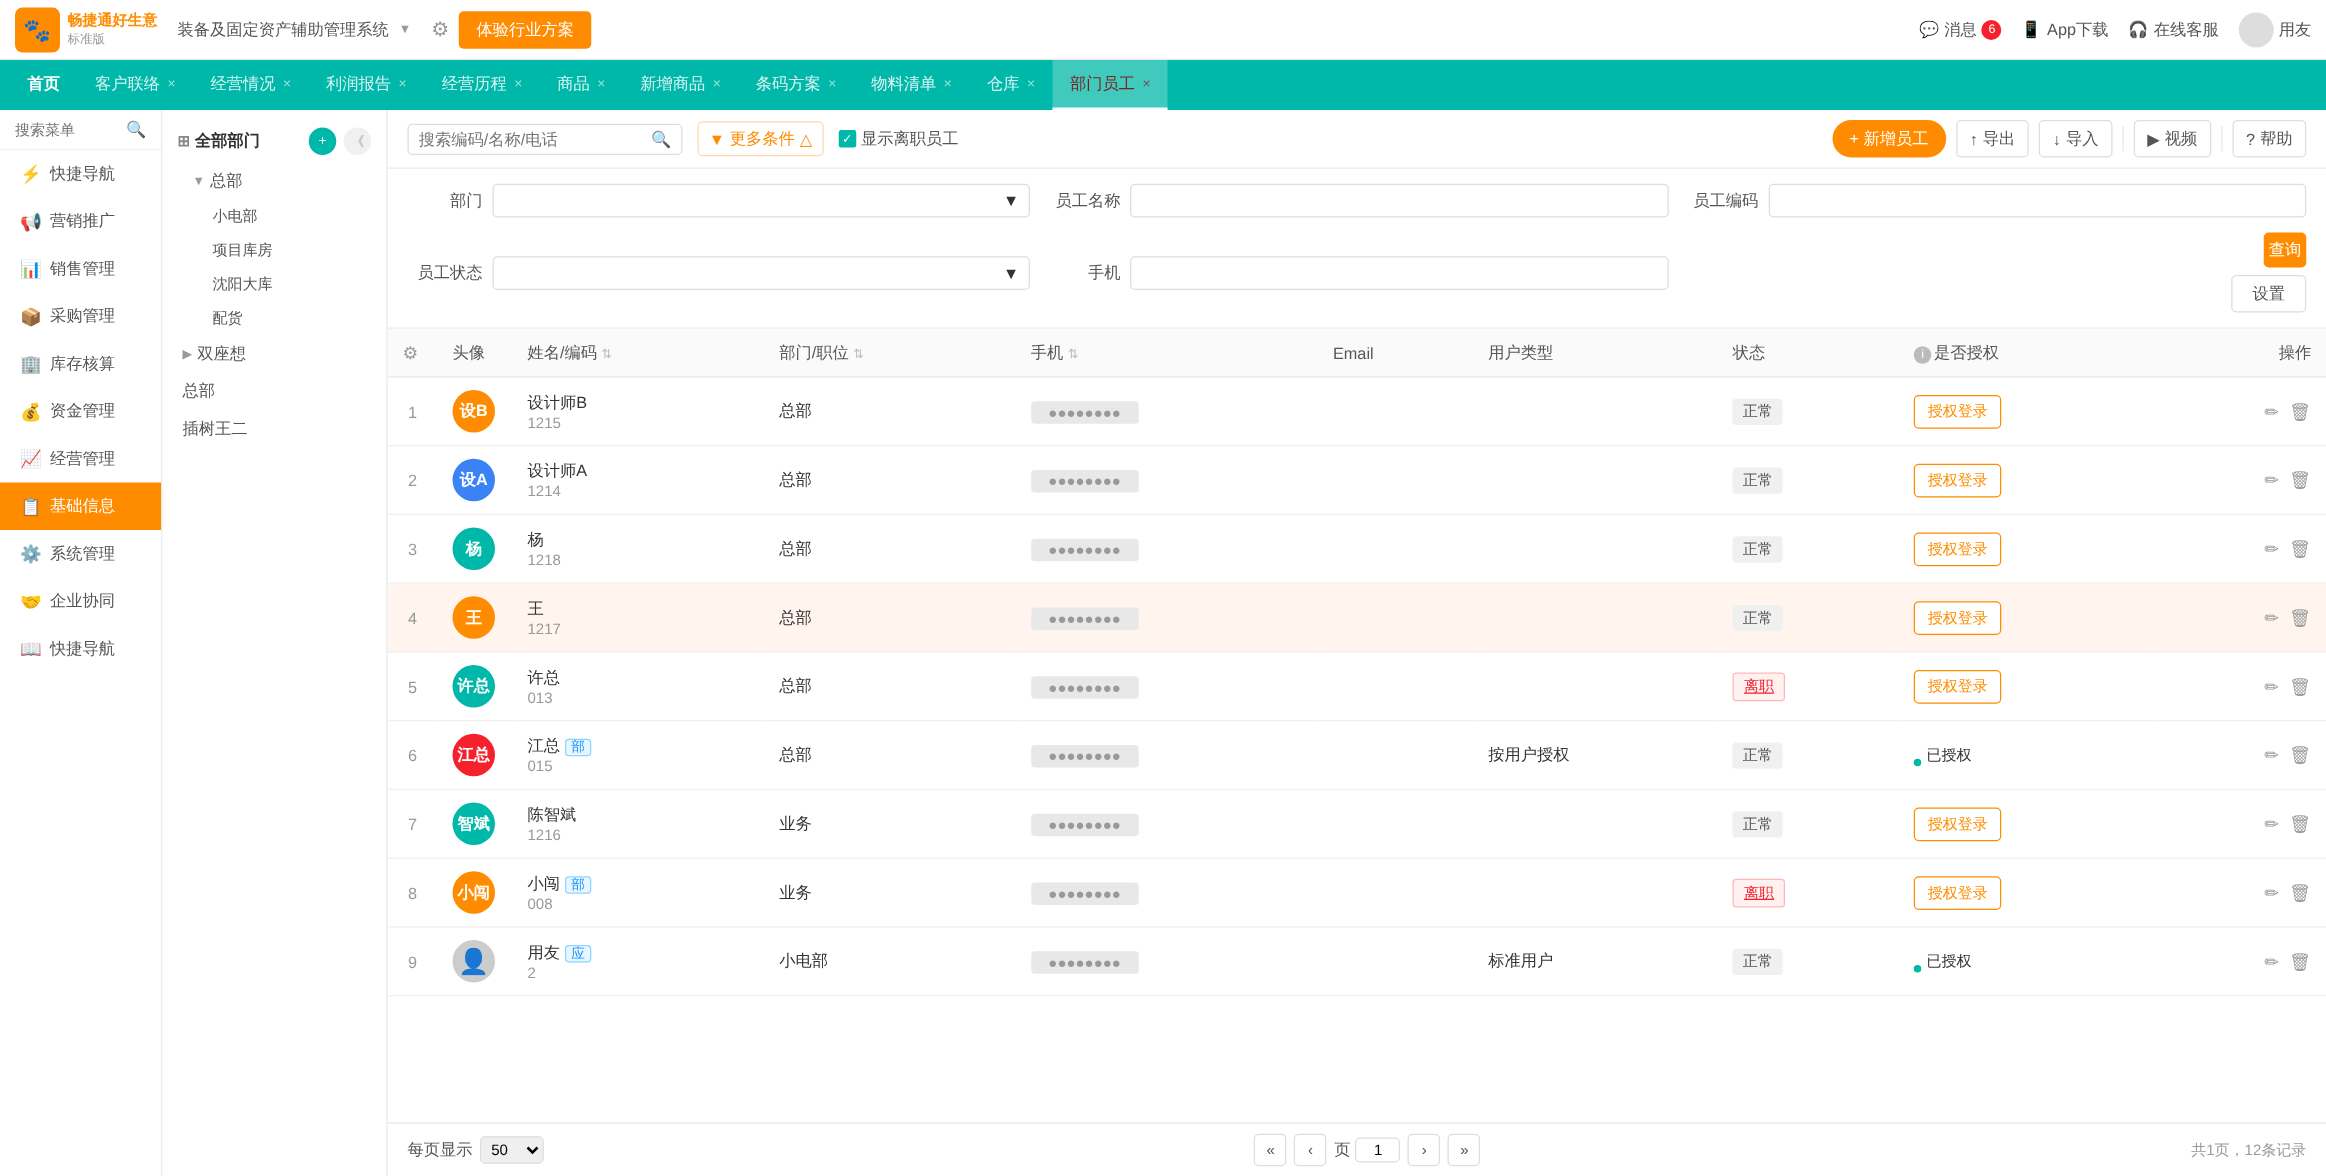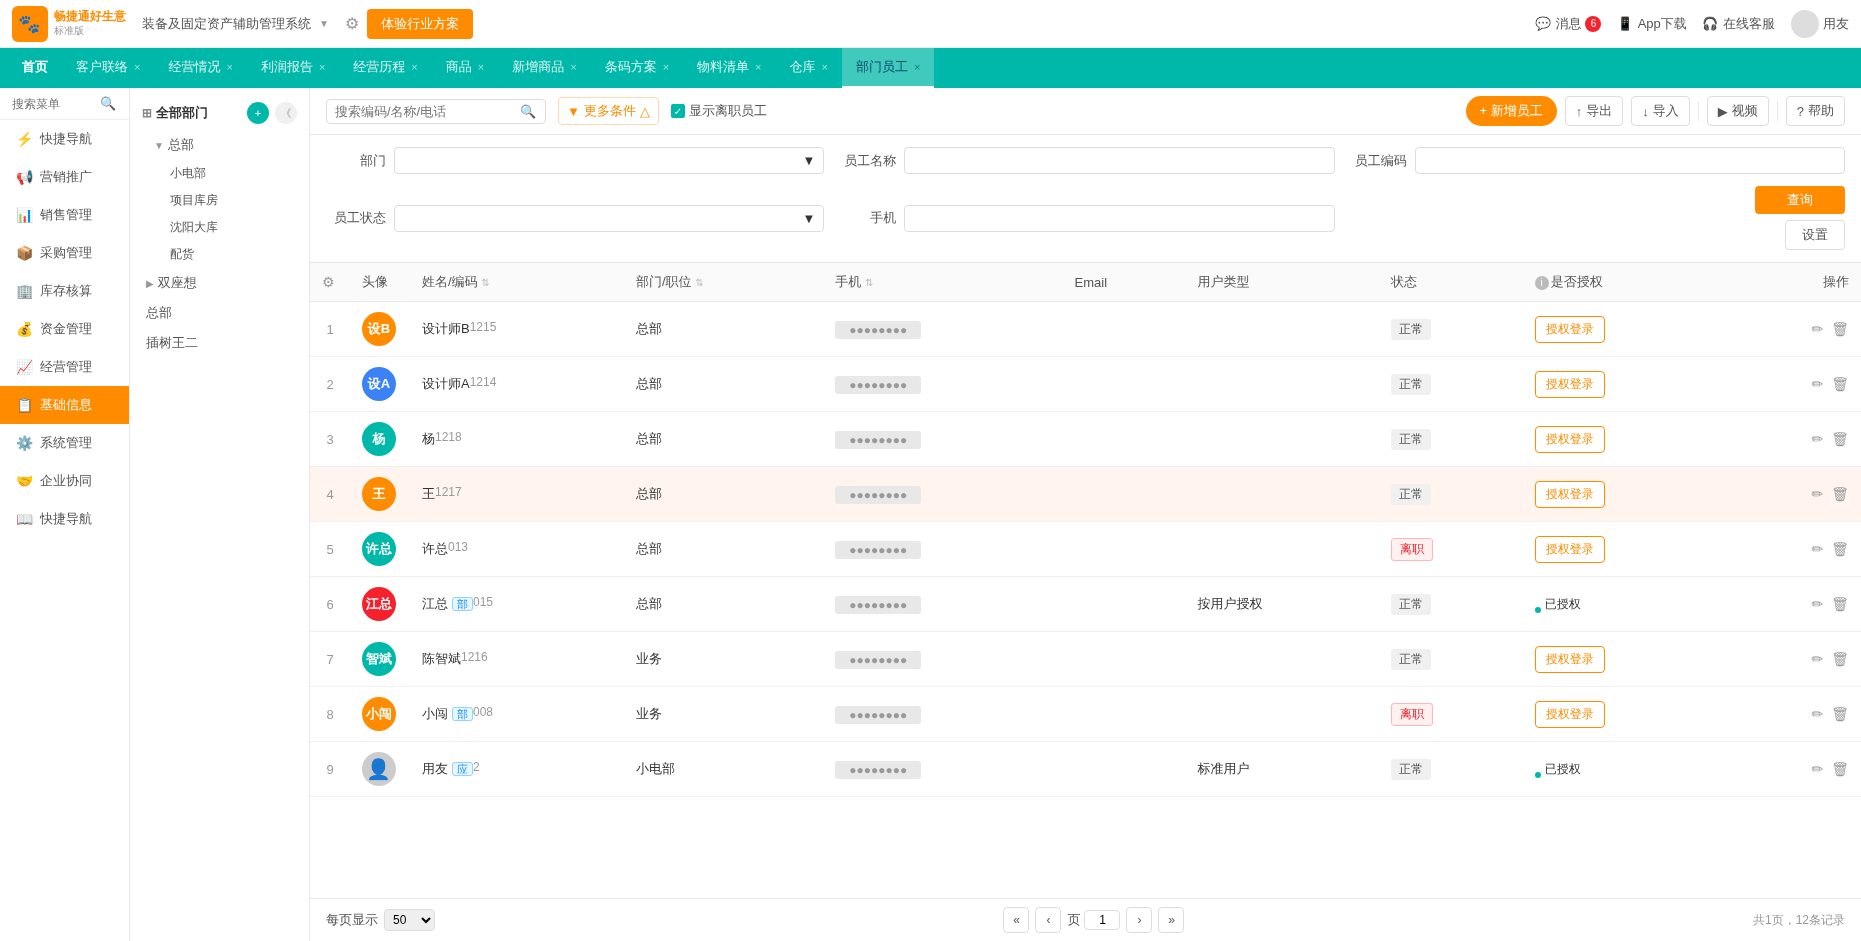--- a/index.html
+++ b/index.html
@@ -17,21 +17,21 @@
     .settings-icon { color: #999; font-size: 16px; cursor: pointer; margin-left: 8px; }
     .trial-btn { background: #ff8c00; color: #fff; border: none; border-radius: 4px; padding: 6px 14px; font-size: 13px; cursor: pointer; }
     .top-right { display: flex; align-items: center; gap: 16px; margin-left: auto; }
     .top-right-item { display: flex; align-items: center; gap: 4px; color: #555; font-size: 13px; cursor: pointer; }
     .badge { background: #f5222d; color: #fff; border-radius: 10px; padding: 0 5px; font-size: 10px; min-width: 16px; height: 16px; display: inline-flex; align-items: center; justify-content: center; }
     .user-avatar { width: 28px; height: 28px; background: #ddd; border-radius: 50%; }
 
     
     .nav-tabs { background: #00b8a9; height: 40px; display: flex; align-items: stretch; padding: 0 8px; flex-shrink: 0; overflow-x: auto; }
     .nav-tab { display: flex; align-items: center; padding: 0 14px; color: rgba(255,255,255,0.85); font-size: 13px; cursor: pointer; white-space: nowrap; border-bottom: 2px solid transparent; gap: 6px; }
-    .nav-tab.active { background: rgba(255,255,255,0.25); color: #0c4a6e; border-bottom: 2px solid #fff; }
+    .nav-tab.active { background: rgba(255,255,255,0.25); color: #7f1d1d; border-bottom: 2px solid #fff; }
     .nav-tab-close { font-size: 11px; opacity: 0.7; }
     .nav-tab-home { color: #fff; font-weight: bold; }
 
     
     .main-layout { display: flex; flex: 1; overflow: hidden; }
 
     
     .sidebar { width: 130px; background: #fff; border-right: 1px solid #e8e8e8; flex-shrink: 0; overflow-y: auto; }
     .sidebar-item { display: flex; align-items: center; gap: 8px; padding: 10px 16px; cursor: pointer; color: #555; font-size: 13px; }
     .sidebar-item.active { background: #ff8c00; color: #fff; border-radius: 0; }
@@ -74,41 +74,41 @@
     .btn-outline { border: 1px solid #ddd; background: #fff; border-radius: 4px; padding: 5px 10px; font-size: 13px; cursor: pointer; color: #555; display: flex; align-items: center; gap: 4px; }
     .divider-v { width: 1px; height: 20px; background: #e8e8e8; }
 
     
     .filter-form { background: #fff; padding: 12px 16px; border-bottom: 1px solid #e8e8e8; flex-shrink: 0; display: grid; grid-template-columns: 1fr 1fr 1fr; gap: 12px; align-items: center; }
     .filter-row { display: flex; align-items: center; gap: 8px; }
     .filter-label { color: #555; font-size: 13px; white-space: nowrap; min-width: 60px; text-align: right; }
     .filter-input { flex: 1; border: 1px solid #ddd; border-radius: 4px; padding: 5px 8px; font-size: 13px; outline: none; }
     .filter-select { flex: 1; border: 1px solid #ddd; border-radius: 4px; padding: 5px 8px; font-size: 13px; outline: none; background: #fff; display: flex; align-items: center; justify-content: space-between; cursor: pointer; }
     .filter-actions { display: flex; flex-direction: column; gap: 6px; align-items: flex-end; }
-    .btn-query { background: #ff8c00; color: #fff; border: none; border-radius: 4px; padding: 5px 32px; font-size: 13px; cursor: pointer; }
+    .btn-query { background: #ff8c00; color: #fff; border: none; border-radius: 4px; padding: 5px 4px; font-size: 13px; cursor: pointer; }
     .btn-set { background: #fff; color: #555; border: 1px solid #ddd; border-radius: 4px; padding: 5px 16px; font-size: 13px; cursor: pointer; }
 
     
     .table-wrap { flex: 1; overflow-y: auto; background: #fff; }
     table { width: 100%; border-collapse: collapse; }
     thead tr { background: #fafafa; }
     th { padding: 10px 12px; text-align: left; font-weight: normal; color: #555; border-bottom: 1px solid #e8e8e8; font-size: 13px; white-space: nowrap; }
     td { padding: 10px 12px; border-bottom: 1px solid #f0f0f0; font-size: 13px; color: #333; vertical-align: middle; }
     tr.highlight { background: #fff5ee; }
     .avatar-circle { width: 34px; height: 34px; border-radius: 50%; display: flex; align-items: center; justify-content: center; color: #fff; font-size: 13px; font-weight: bold; flex-shrink: 0; }
     .status-normal { display: inline-block; background: #f0f0f0; color: #555; border-radius: 3px; padding: 2px 8px; font-size: 12px; }
-    .status-resigned { display: inline-block; background: #fff1f0; color: #f5222d; border-radius: 3px; padding: 2px 8px; font-size: 12px; border: 1px solid #ffb8b8; }
+    .status-resigned { display: inline-block; background: #fff1f0; color: #f5222d; border-radius: 3px; padding: 2px 8px; font-size: 12px; border: 1px solid #ffb8b8; text-decoration: underline; }
     .auth-btn { border: 1px solid #ff8c00; color: #ff8c00; background: #fff; border-radius: 4px; padding: 4px 10px; font-size: 12px; cursor: pointer; white-space: nowrap; }
     .auth-granted { color: #333; font-size: 12px; display: flex; align-items: flex-end; gap: 4px; }
     .dot-green { width: 6px; height: 6px; background: #00b8a9; border-radius: 50%; display: inline-block; }
     .phone-mask { background: #e8e8e8; border-radius: 3px; color: #999; padding: 2px 14px; font-size: 12px; }
     .action-icons { display: flex; gap: 8px; align-items: center; }
     .action-icon { color: #999; cursor: pointer; font-size: 14px; }
     .tag-blue { background: #e6f7ff; color: #1890ff; border: 1px solid #91d5ff; border-radius: 3px; font-size: 11px; padding: 0 4px; margin-left: 4px; }
-    .name-code { display: flex; }
+    .name-code { display: flex; flex-direction: column; }
     .name-code .name { font-size: 13px; color: #333; }
     .name-code .code { font-size: 12px; color: #999; }
     .settings-col { color: #999; font-size: 14px; cursor: pointer; }
     th .sort-icon { font-size: 10px; color: #bbb; }
     .info-icon { display: inline-flex; align-items: center; justify-content: center; width: 14px; height: 14px; border-radius: 50%; background: #bbb; color: #fff; font-size: 10px; margin-right: 2px; }
 
     
     .pagination { background: #fff; border-top: 1px solid #e8e8e8; padding: 8px 16px; display: flex; align-items: center; justify-content: space-between; flex-shrink: 0; }
     .page-size { display: flex; align-items: center; gap: 6px; color: #555; font-size: 13px; }
     .page-size select { border: 1px solid #ddd; border-radius: 4px; padding: 2px 4px; font-size: 12px; }

